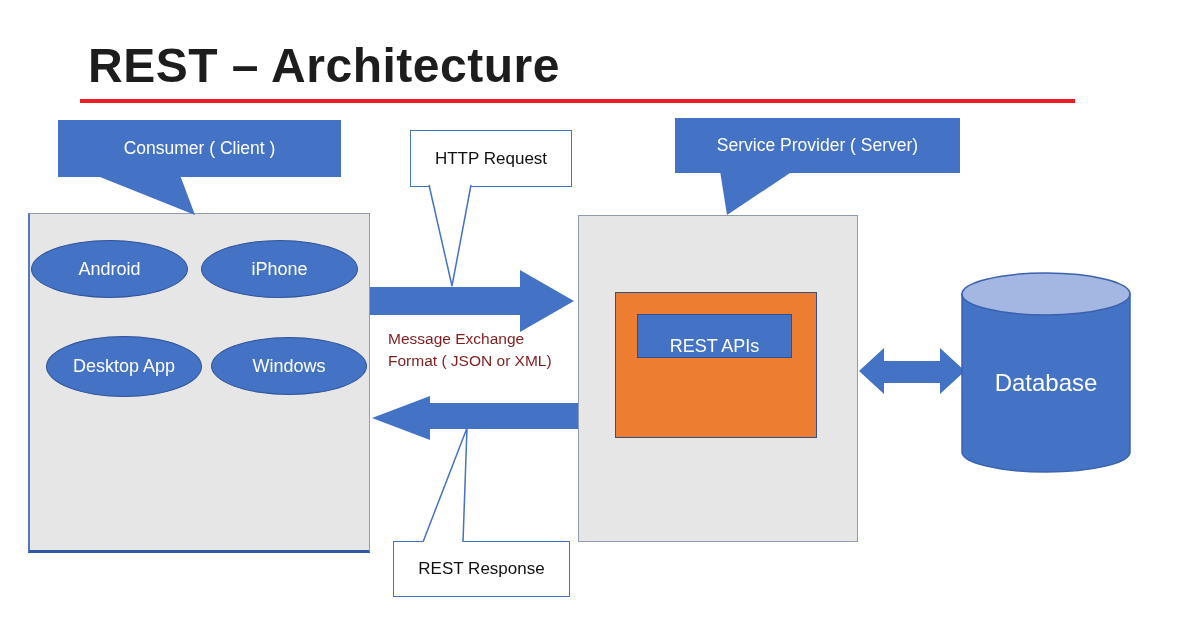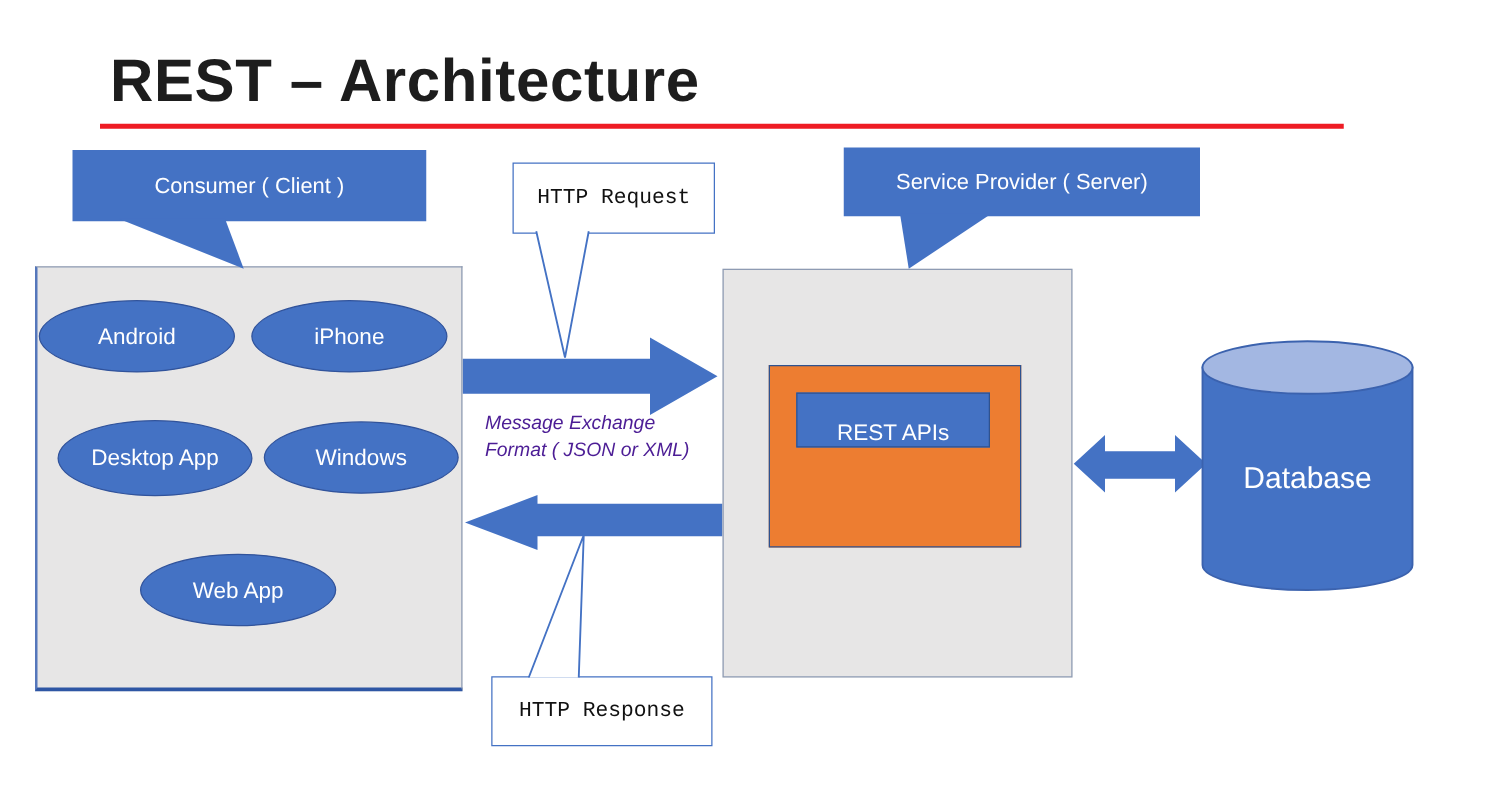--- a/index.html
+++ b/index.html
@@ -28,34 +28,34 @@
   .panel.consumer{left:28px;top:213px;width:342px;height:340px;border-bottom:3px solid #2E56A4;border-left:2px solid #5577BB;}
   .panel.server{left:578px;top:215px;width:280px;height:327px;}
 
   .ellipse{border-radius:50%;background:var(--accent-blue);border:1px solid #31539B;
     display:flex;align-items:center;justify-content:center;z-index:3;}
   .ellipse span{color:#fff;font-size:18px;line-height:1.15;text-align:center;max-width:112px;}
 
   .callout-blue{background:var(--accent-blue);color:#fff;display:flex;align-items:center;justify-content:center;
     font-size:17.5px;z-index:4;}
   .callout-white{background:#fff;border:1px solid var(--accent-blue);color:#111;display:flex;align-items:center;
-    justify-content:center;font-size:17px;z-index:4;font-family:Liberation Mono, monospace;}
+    justify-content:center;font-size:17px;z-index:4;}
 
   .callout-consumer{left:58px;top:120px;width:283px;height:57px;}
   .callout-provider{left:675px;top:118px;width:285px;height:55px;}
   .callout-request{left:410px;top:130px;width:162px;height:57px;}
   .callout-response{left:393px;top:541px;width:177px;height:56px;}
 
   .orange-box{left:615px;top:292px;width:202px;height:146px;background:var(--accent-orange);
     border:1px solid var(--accent-blue-dark);z-index:3;}
   .rest-apis{left:637px;top:314px;width:155px;height:44px;background:var(--accent-blue);
     border:1px solid var(--accent-blue-dark);color:#fff;font-size:18px;display:flex;align-items:flex-end;justify-content:center;z-index:4;}
   .web-server{left:615px;top:368px;width:202px;text-align:center;color:#fff;font-size:18.5px;z-index:4;}
 
-  .msg-text{left:388px;top:328px;width:172px;font-size:15.5px;line-height:1.45;color:#4c1d95;z-index:3;font-style:italic;}
+  .msg-text{left:388px;top:328px;width:172px;font-size:15.5px;line-height:1.45;color:#7f1d1d;z-index:3;}
 
   .db-label{left:962px;top:369px;width:168px;text-align:center;color:#fff;font-size:24px;z-index:3;}
 </style>
 </head>
 <body>
 
 <div class="stage">
 
   <svg class="layer under" viewBox="0 0 1200 630">
     <polygon points="370,287 520,287 520,270 574,301 520,332 520,315 370,315" style="fill:var(--accent-blue,#4472C4)"></polygon>
@@ -77,23 +77,20 @@
   </div>
   <div class="abs ellipse" style="left:31px;top:240px;width:157px;height:58px">
     <span>Android</span>
   </div>
   <div class="abs ellipse" style="left:46px;top:336px;width:156px;height:61px">
     <span>Desktop App</span>
   </div>
   <div class="abs ellipse" style="left:211px;top:337px;width:156px;height:58px">
     <span>Windows</span>
   </div>
-  <div class="abs ellipse" style="left:112px;top:443px;width:157px;height:58px">
-    <span>Web App</span>
-  </div>
 
   <div class="abs panel server"></div>
   <div class="abs orange-box"></div>
   <div class="abs rest-apis">
     <span>REST APIs</span>
   </div>
 
   <div class="abs msg-text">Message Exchange Format ( JSON or XML)</div>
 
   <div class="abs db-label">Database</div>
@@ -101,21 +98,21 @@
   <div class="abs callout-blue callout-consumer">
     <span>Consumer ( Client )</span>
   </div>
   <div class="abs callout-blue callout-provider">
     <span>Service Provider ( Server)</span>
   </div>
   <div class="abs callout-white callout-request">
     <span>HTTP Request</span>
   </div>
   <div class="abs callout-white callout-response">
-    <span>HTTP Response</span>
+    <span>REST Response</span>
   </div>
 
   <svg class="layer over" viewBox="0 0 1200 630">
     <polygon points="95,175 180,175 195,215" style="fill:var(--accent-blue,#4472C4)"></polygon>
     <polygon points="720,171 793,171 727,215" style="fill:var(--accent-blue,#4472C4)"></polygon>
     <path d="M429,185 L452,286 L471,185" style="fill:#ffffff;stroke:var(--accent-blue,#4472C4);stroke-width:1.5"></path>
     <path d="M423,542 L467,428 L463,542" style="fill:#ffffff;stroke:var(--accent-blue,#4472C4);stroke-width:1.5"></path>
   </svg>
 
 </div>

